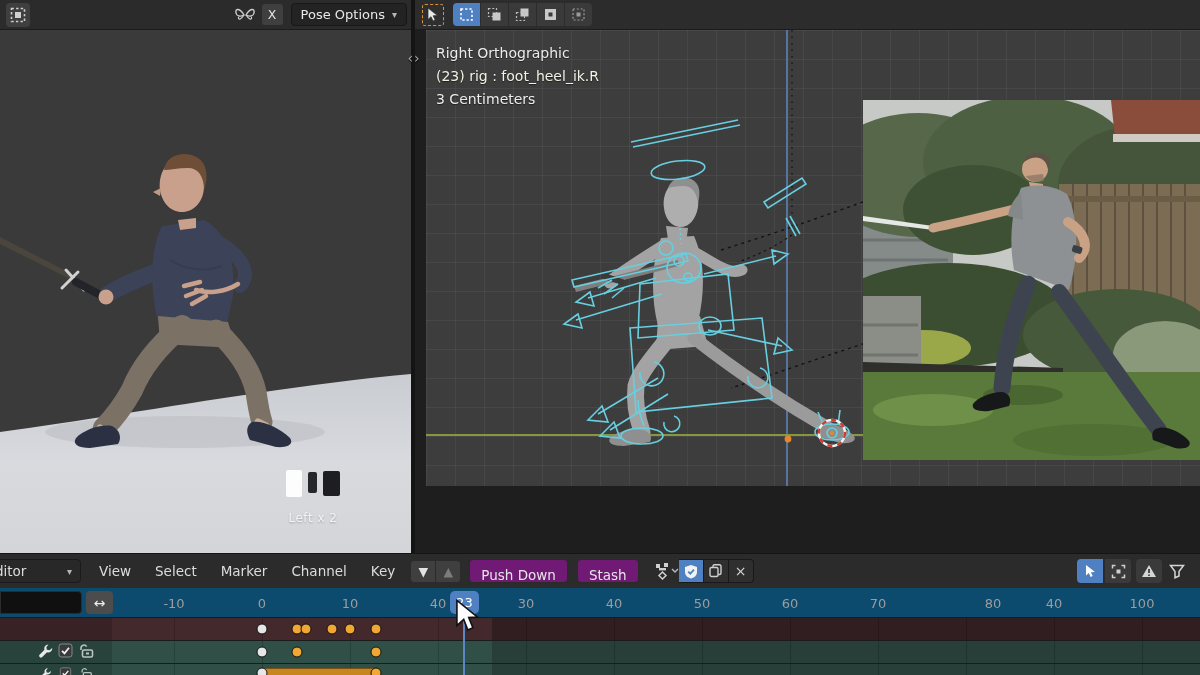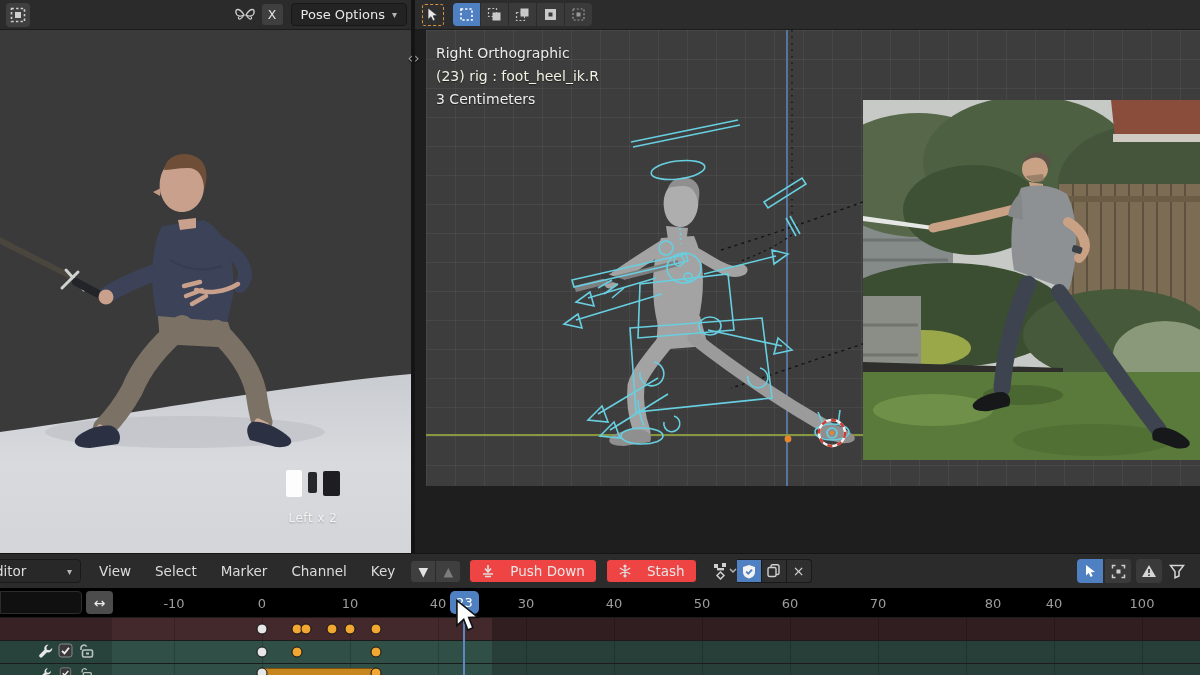--- a/index.html
+++ b/index.html
@@ -56,37 +56,37 @@
   #ds-menubar { left:0; top:553px; width:1200px; height:35px; background:#2b2b2b;
     border-top:1px solid #151515; display:flex; align-items:center; font-size:13.5px; color:#dcdcdc; }
   #editor-type { position:relative; margin-left:-14px; width:95px; height:24px; background:#282828;
     border:1px solid #1a1a1a; border-radius:4px; display:flex; align-items:center; padding:0 8px;
     justify-content:space-between; }
   .menu-item { padding:0 12px; height:100%; display:flex; align-items:center; }
   .arrow-pair { display:flex; gap:1px; margin-left:4px; }
   .arrow-pair .mini-btn { margin-left:0; border-radius:0; width:24px; }
   .arrow-pair .mini-btn:first-child { border-radius:3px 0 0 3px; }
   .arrow-pair .mini-btn:last-child { border-radius:0 3px 3px 0; color:#7c7c7c; }
-  .push-btn { height:24px; border-radius:4px; background:#ef4444; border:1px solid #2a2a2a; color:#e6e6e6;
-    display:flex; align-items:center; gap:15px; padding:0 11px; margin-left:9px; font-size:13.5px; }
+  .push-btn { height:24px; border-radius:4px; background:#701a75; border:1px solid #2a2a2a; color:#e6e6e6;
+    display:flex; align-items:center; gap:7px; padding:0 11px; margin-left:9px; font-size:13.5px;flex-direction:column; }
   #action-field { height:24px; width:148px; background:#1c1c1c; border:1px solid #101010;
     border-radius:4px 0 0 4px; color:#f0f0f0; display:flex; align-items:center; padding:0 9px;
     font-size:13.5px; margin-left:6px; }
   .field-btn { height:24px; width:25px; display:flex; align-items:center; justify-content:center;
     background:#2f2f2f; border:1px solid #191919; border-left:none; }
   .field-btn.blue { background:#4f80c2; }
   .field-btn.last { border-radius:0 4px 4px 0; }
   .right-icons { display:flex; align-items:center; gap:2px; margin-right:10px; }
   .ricon { width:26px; height:24px; display:flex; align-items:center; justify-content:center;
     background:#3a3a3a; }
   .ricon.blue { background:#4f80c2; border-radius:4px 0 0 4px; }
   .ricon.mid { border-radius:0 4px 4px 0; }
   .ricon.plain { background:transparent; }
 
-  #ds-ruler { left:0; top:588px; width:1200px; height:29px; background:#000000; }
+  #ds-ruler { left:0; top:588px; width:1200px; height:29px; background:#0c4a6e; }
   #ruler-filter-box { left:0; top:591px; width:82px; height:23px; background:#101010;
     border:1px solid #2c2c2c; border-radius:0 4px 4px 0; }
   #ruler-expand-btn { left:86px; top:591px; width:27px; height:23px; background:#4c4c4c; border-radius:4px;
     color:#eee; font-size:14px; display:flex; align-items:center; justify-content:center; }
   .tick-label { position:absolute; top:50%; transform:translate(-50%,-50%); color:#9d9d9d; font-size:13px; }
   #frame-badge { top:591px; width:29px; height:23px; background:#4f80c2; border-radius:5px; color:#fff;
     font-size:13px; display:flex; align-items:center; justify-content:center; z-index:3; }
 
   #ds-rows { left:0; top:617px; width:1200px; height:58px; }
   .ds-row { position:relative; width:1200px; border-top:1px solid #1b1b1b; overflow:hidden; }

